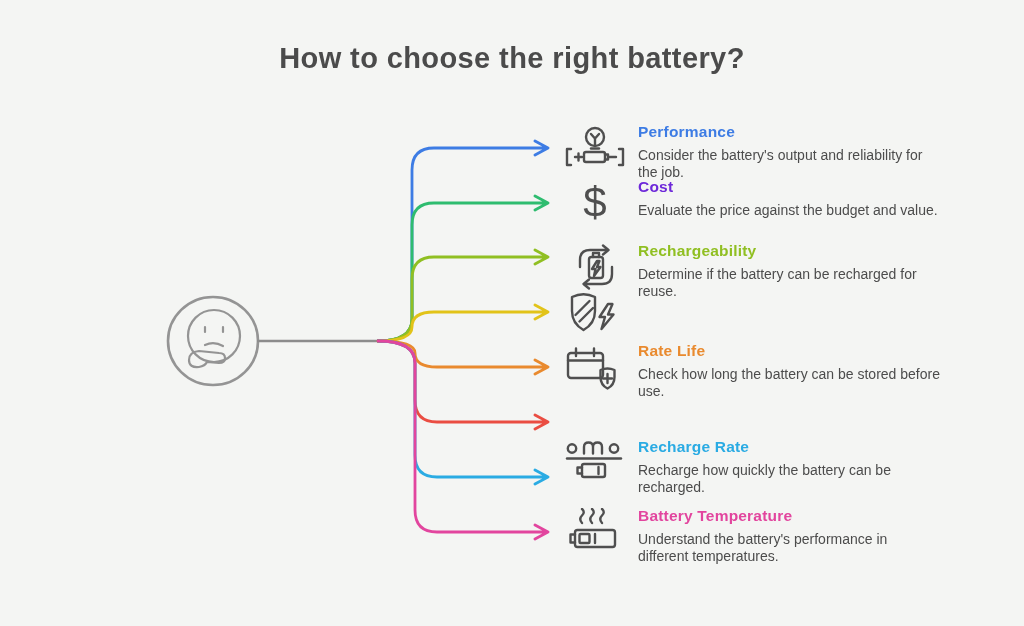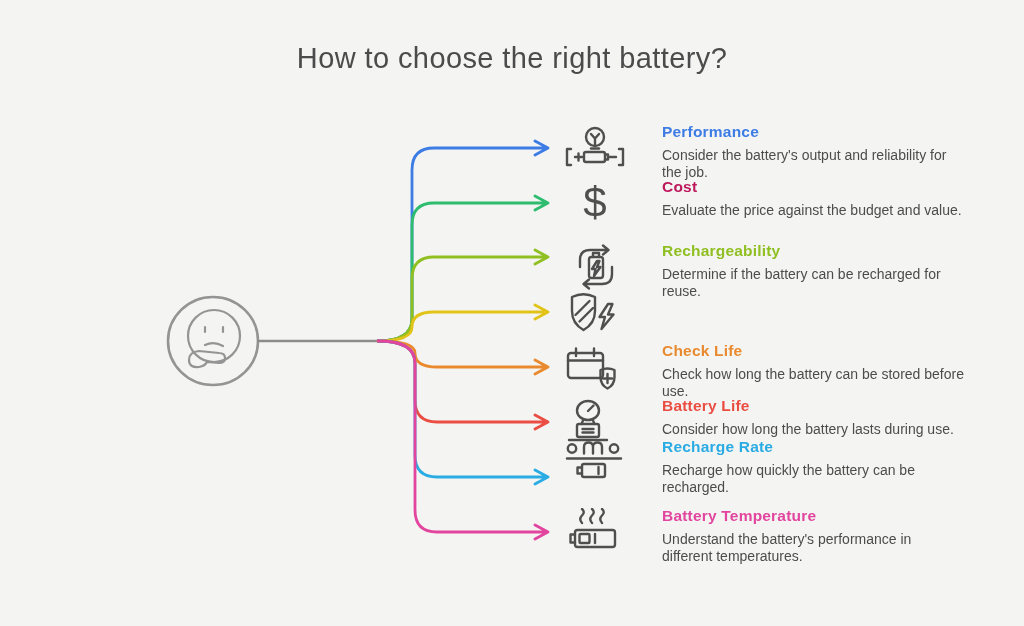--- a/index.html
+++ b/index.html
@@ -4,36 +4,36 @@
 <style>
   * { margin:0; padding:0; box-sizing:border-box; }
   html,body { width:1024px; height:626px; }
   body { font-family:"Liberation Sans", sans-serif; }
   .canvas {
     position:relative; width:1024px; height:626px;
     background:#f4f5f3; overflow:hidden;
   }
   .title {
     position:absolute; top:42px; left:0; width:100%;
-    text-align:center; font-size:29px; font-weight:400;
+    text-align:center; font-size:29px; font-weight:700;
     color:#4b4b4b; letter-spacing:.4px;
   }
   .connectors { position:absolute; top:0; left:0; }
   .connectors path { fill:none; stroke-linecap:round; stroke-linejoin:round; }
   .branch-path { stroke-width:2.8; }
   .center-line { stroke:#8c8c8c; stroke-width:2.4; }
   .center-node { stroke:#949494; stroke-width:2.6; fill:none; }
   .face { stroke:#949494; stroke-width:2.2; fill:none; stroke-linecap:round; stroke-linejoin:round; }
   .branch-row { position:absolute; left:552px; width:408px; height:52px; display:flex; }
   .icon-box { width:86px; height:52px; display:flex; align-items:center; justify-content:center; flex:none; }
   .icon-box svg { width:66px; height:48px; }
   .icon-box path, .icon-box rect, .icon-box circle, .icon-box ellipse {
     fill:none; stroke:#4f4f4f; stroke-width:2.4; stroke-linecap:round; stroke-linejoin:round;
   }
-  .text-box { padding-top:1px;margin-left:24px; }
+  .text-box { padding-top:1px; }
   .branch-label { font-size:15.5px; font-weight:700; letter-spacing:.2px; }
   .branch-desc { margin-top:6px; width:302px; font-size:14px; line-height:1.18; color:#4c4c4c; }
   .r0{top:122px} .r1{top:177px} .r2{top:241px} .r3{top:286px}
   .r4{top:341px} .r5{top:396px} .r6{top:437px} .r7{top:506px}
 </style>
 </head>
 <body>
 
 <div class="canvas">
 
@@ -80,21 +80,21 @@
     </div>
   </div>
 
   <div class="branch-row r1">
     <div class="icon-box">
       <svg viewBox="0 0 64 48">
         <text x="32" y="38" font-size="42" text-anchor="middle" fill="#4f4f4f" stroke="none" style="font-family:'Liberation Sans',sans-serif">$</text>
       </svg>
     </div>
     <div class="text-box">
-      <div class="branch-label" style="color: #be185d;">Cost</div>
+      <div class="branch-label" style="color: #6d28d9;">Cost</div>
       <div class="branch-desc">Evaluate the price against the budget and value.</div>
     </div>
   </div>
 
   <div class="branch-row r2">
     <div class="icon-box">
       <svg viewBox="0 0 64 48">
         <rect x="26" y="14" width="14" height="21" rx="2.5"></rect>
         <path d="M30 14 v-4 h6 v4"></path>
         <path d="M34 18 L29 26 H32.5 L31 33 L37.5 24 H34 L36.5 18 Z" stroke-width="1.6"></path>
@@ -121,41 +121,25 @@
   <div class="branch-row r4">
     <div class="icon-box">
       <svg viewBox="0 0 64 48">
         <rect x="5" y="10" width="35" height="25" rx="3"></rect>
         <path d="M13 5.5 V13 M31 5.5 V13 M5 17.5 H40"></path>
         <path d="M37.5 27 Q44.5 24 51.5 27 V34 Q51.5 42 44.5 45.5 Q37.5 42 37.5 34 Z" fill="#f4f5f3"></path>
         <path d="M44.5 31 V40 M40 35.5 H49"></path>
       </svg>
     </div>
     <div class="text-box">
-      <div class="branch-label" style="color: rgb(233, 138, 46);">Check Life</div>
+      <div class="branch-label" style="color: rgb(233, 138, 46);">Rate Life</div>
       <div class="branch-desc">Check how long the battery can be stored before use.</div>
     </div>
   </div>
 
-  <div class="branch-row r5">
-    <div class="icon-box">
-      <svg viewBox="0 0 64 48">
-        <ellipse cx="25" cy="12.5" rx="11" ry="9.5"></ellipse>
-        <path d="M25 13 L30.5 7.5"></path>
-        <path d="M20 22.5 L18.5 26 M30 22.5 L31.5 26"></path>
-        <rect x="14" y="26" width="22" height="13" rx="2"></rect>
-        <path d="M19.5 31 h11 M19.5 34.5 h11"></path>
-        <path d="M6 42 H44"></path>
-      </svg>
-    </div>
-    <div class="text-box">
-      <div class="branch-label" style="color: rgb(234, 77, 66);">Battery Life</div>
-      <div class="branch-desc">Consider how long the battery lasts during use.</div>
-    </div>
-  </div>
 
   <div class="branch-row r6">
     <div class="icon-box">
       <svg viewBox="0 0 64 48">
         <circle cx="9" cy="9.5" r="4.2"></circle>
         <path d="M21 14.5 V8 Q21 3.5 25.5 3.5 Q30 3.5 30 8 V14.5 M30 8 Q30 3.5 34.5 3.5 Q39 3.5 39 8 V14.5"></path>
         <circle cx="51" cy="9.5" r="4.2"></circle>
         <path d="M4 19.5 H58"></path>
         <rect x="19" y="25" width="23" height="13" rx="2"></rect>
         <path d="M19 28.5 h-4.5 v6 h4.5"></path>

